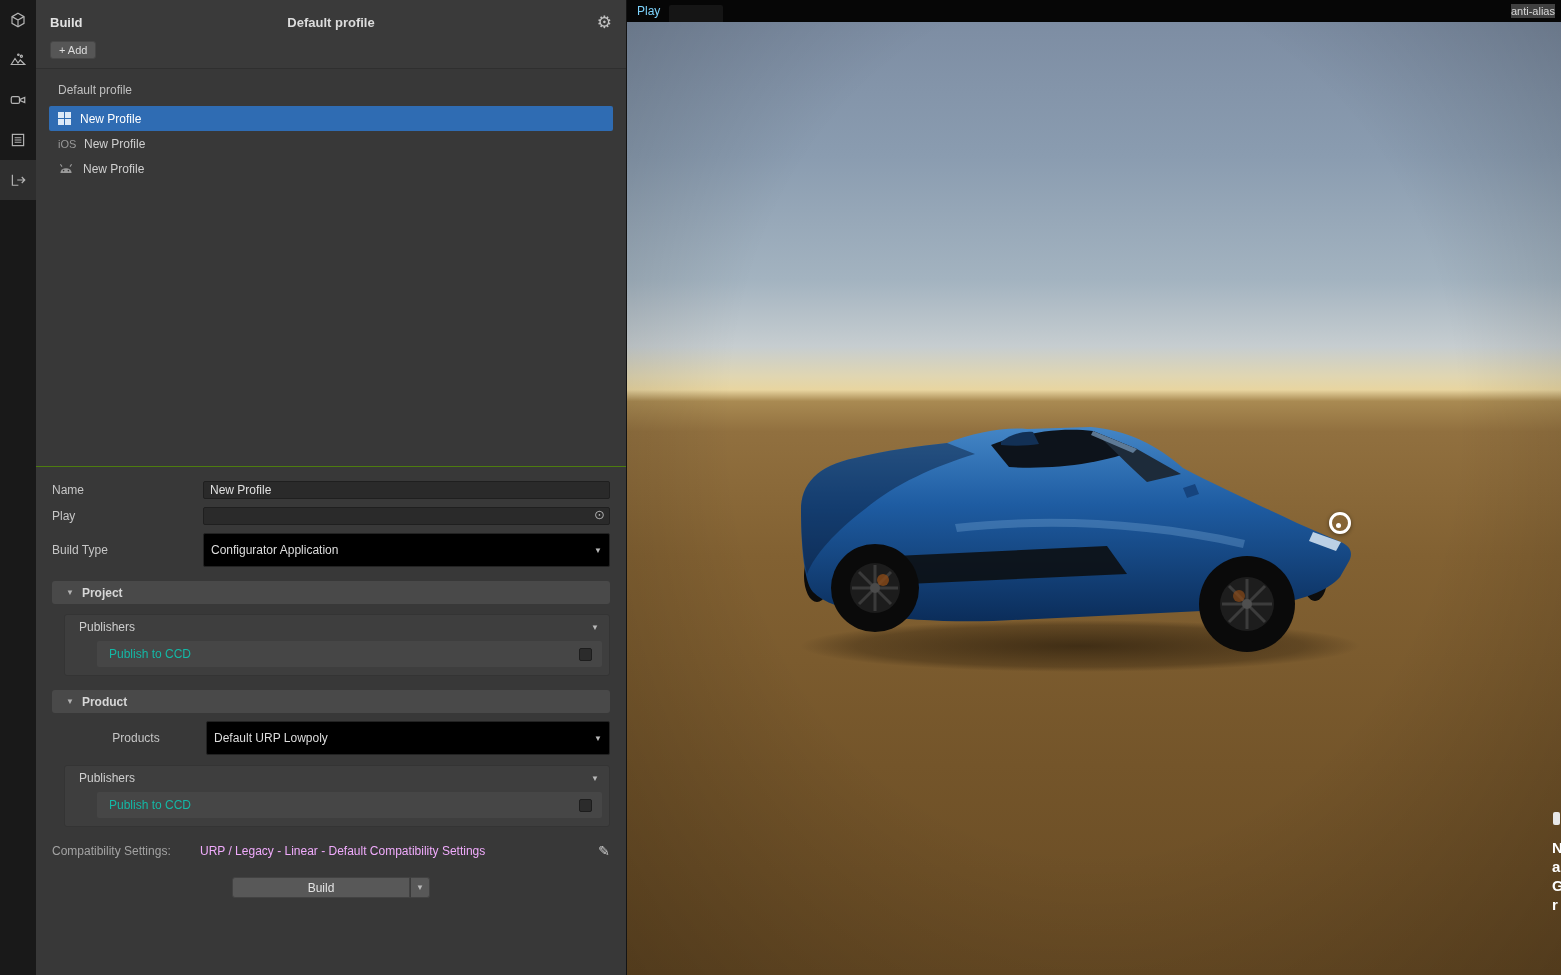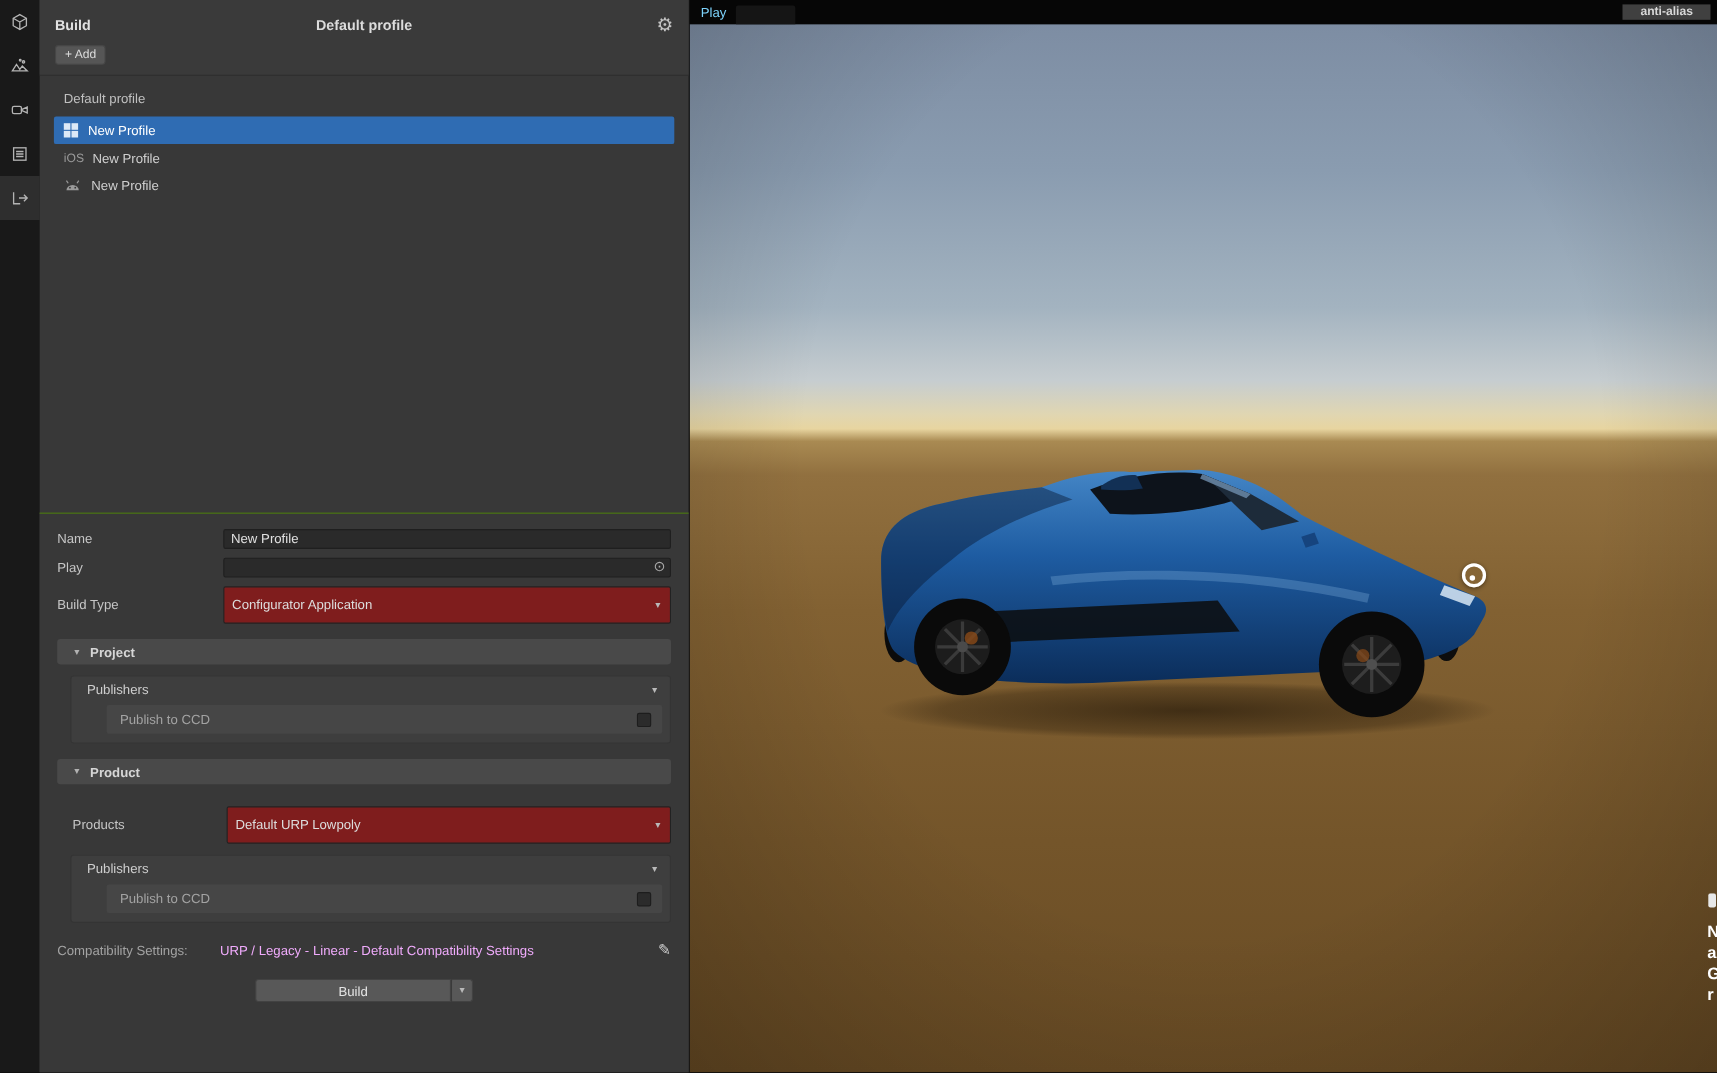--- a/index.html
+++ b/index.html
@@ -33,28 +33,28 @@
   .ios-prefix { color:#9a9a9a; font-size:11px; width:17px; flex:none; }
   .android-icon { width:16px; height:14px; flex:none; }
 
   
   .profile-form { flex:1; border-top:1px solid #4d7c0f; padding:14px 16px 0; background:#383838; }
   .form-row { display:flex; align-items:center; margin-bottom:8px; }
   .form-label { width:151px; flex:none; color:#c6c6c6; }
   .text-input { flex:1; height:18px; background:#2a2a2a; border:1px solid #1f1f1f; border-radius:2px; color:#e0e0e0; font-size:12px; padding:0 6px; font-family:inherit; outline:none; }
   .input-wrap { flex:1; position:relative; display:flex; }
   .picker { position:absolute; right:5px; top:0; color:#aaa; font-size:13px; cursor:pointer; }
-  .dropdown { flex:1; height:29px; background:#7f1d1d; border:1px solid #222; border-radius:2px; display:flex; align-items:center; padding:16px 7px; color:#ddd; cursor:pointer; }
+  .dropdown { flex:1; height:29px; background:#000000; border:1px solid #222; border-radius:2px; display:flex; align-items:center; padding:16px 7px; color:#ddd; cursor:pointer; }
   .dd-arrow { margin-left:auto; font-size:8px; color:#b9b9b9; }
 
   .section-header { margin-top:14px; height:23px; background:#494949; border-radius:3px; display:flex; align-items:center; gap:8px; padding:0 8px 0 14px; font-weight:bold; color:#d6d6d6; cursor:pointer; }
   .fold-arrow { font-size:8px; color:#b2b2b2; }
   .pub-box { margin:10px 0 0 12px; background:#3e3e3e; border:1px solid #343434; border-radius:3px; padding-bottom:6px; }
   .pub-header { height:24px; display:flex; align-items:center; padding:0 10px 0 14px; color:#cfcfcf; cursor:pointer; }
-  .pub-row { margin:2px 7px 2px 32px; height:26px; background:#464646; border-radius:2px; display:flex; align-items:center; padding:0 10px 0 12px; color:#a3a3a3; }
+  .pub-row { margin:2px 7px 2px 32px; height:26px; background:#464646; border-radius:2px; display:flex; align-items:center; padding:0 10px 0 12px; color:#14b8a6; }
   .checkbox { width:13px; height:13px; background:#2b2b2b; border:1px solid #1d1d1d; border-radius:2px; margin-left:auto; cursor:pointer; flex:none; }
 
   .indent { padding-left:14px; }
   .indent .form-label { width:140px; }
   .merge-row .checkbox { margin-left:0; }
 
   .compat-row { display:flex; align-items:center; margin-top:16px; }
   .compat-label { width:148px; flex:none; color:#a3a3a3; }
   .compat-value { color:#f0abfc; }
   .pencil { margin-left:auto; color:#ccc; font-size:14px; cursor:pointer; }
@@ -62,21 +62,21 @@
   .build-row { display:flex; justify-content:center; margin-top:18px; }
   .build-btn { width:178px; height:21px; background:#585858; border:1px solid #424242; border-radius:3px 0 0 3px; display:flex; align-items:center; justify-content:center; color:#e4e4e4; cursor:pointer; }
   .build-dd { width:20px; height:21px; background:#585858; border:1px solid #424242; border-left:1px solid #3a3a3a; border-radius:0 3px 3px 0; display:flex; align-items:center; justify-content:center; cursor:pointer; }
   .build-dd .dd-arrow { margin-left:0; }
 
   
   .viewport { flex:1; position:relative; overflow:hidden; background:#000; }
   .vp-topbar { height:22px; background:#060606; display:flex; align-items:center; position:relative; z-index:3; }
   .play-label { margin-left:10px; color:#7dd3fc; }
   .tab-notch { width:54px; height:17px; background:#151515; margin-left:9px; align-self:flex-end; border-radius:2px 2px 0 0; }
-  .aa-badge { margin-left:auto; margin-right:6px; background:#404040; color:#d8d8d8; font-size:11px; padding:1px 16px; cursor:pointer;font-weight:bold; }
+  .aa-badge { margin-left:auto; margin-right:6px; background:#404040; color:#d8d8d8; font-size:11px; padding:1px 0; cursor:pointer; }
 
   .scene {
     position:absolute; left:0; top:22px; right:0; bottom:0; cursor:grab;
     background:linear-gradient(180deg,
       #7d8da3 0%, #8a9cb0 14%, #a3b3c0 27%, #c6cdd0 34%,
       #e0d6b2 37.2%, #e8d5a0 38.6%, #a98a52 39.8%,
       #91703f 43%, #826132 56%, #74552a 78%, #684b24 100%);
   }
   .scene::after { content:""; position:absolute; inset:0; pointer-events:none;
     background:radial-gradient(ellipse at 50% 42%, rgba(0,0,0,0) 55%, rgba(0,0,0,0.22) 100%); }
@@ -202,21 +202,21 @@
         <div class="pub-row">
           <span>Publish to CCD</span>
           <span class="checkbox"></span>
         </div>
       </div>
 
       <div class="section-header">
         <span class="fold-arrow">▼</span>
         <span>Product</span>
       </div>
-      <div class="form-row indent" style="margin-top:20px;">
+      <div class="form-row indent" style="margin-top:8px;text-align:center;">
         <span class="form-label">Products</span>
         <span class="dropdown">
           <span>Default URP Lowpoly</span>
           <span class="dd-arrow">▼</span>
         </span>
       </div>
       <div class="pub-box">
         <div class="pub-header">
           <span>Publishers</span>
           <span class="dd-arrow">▼</span>

